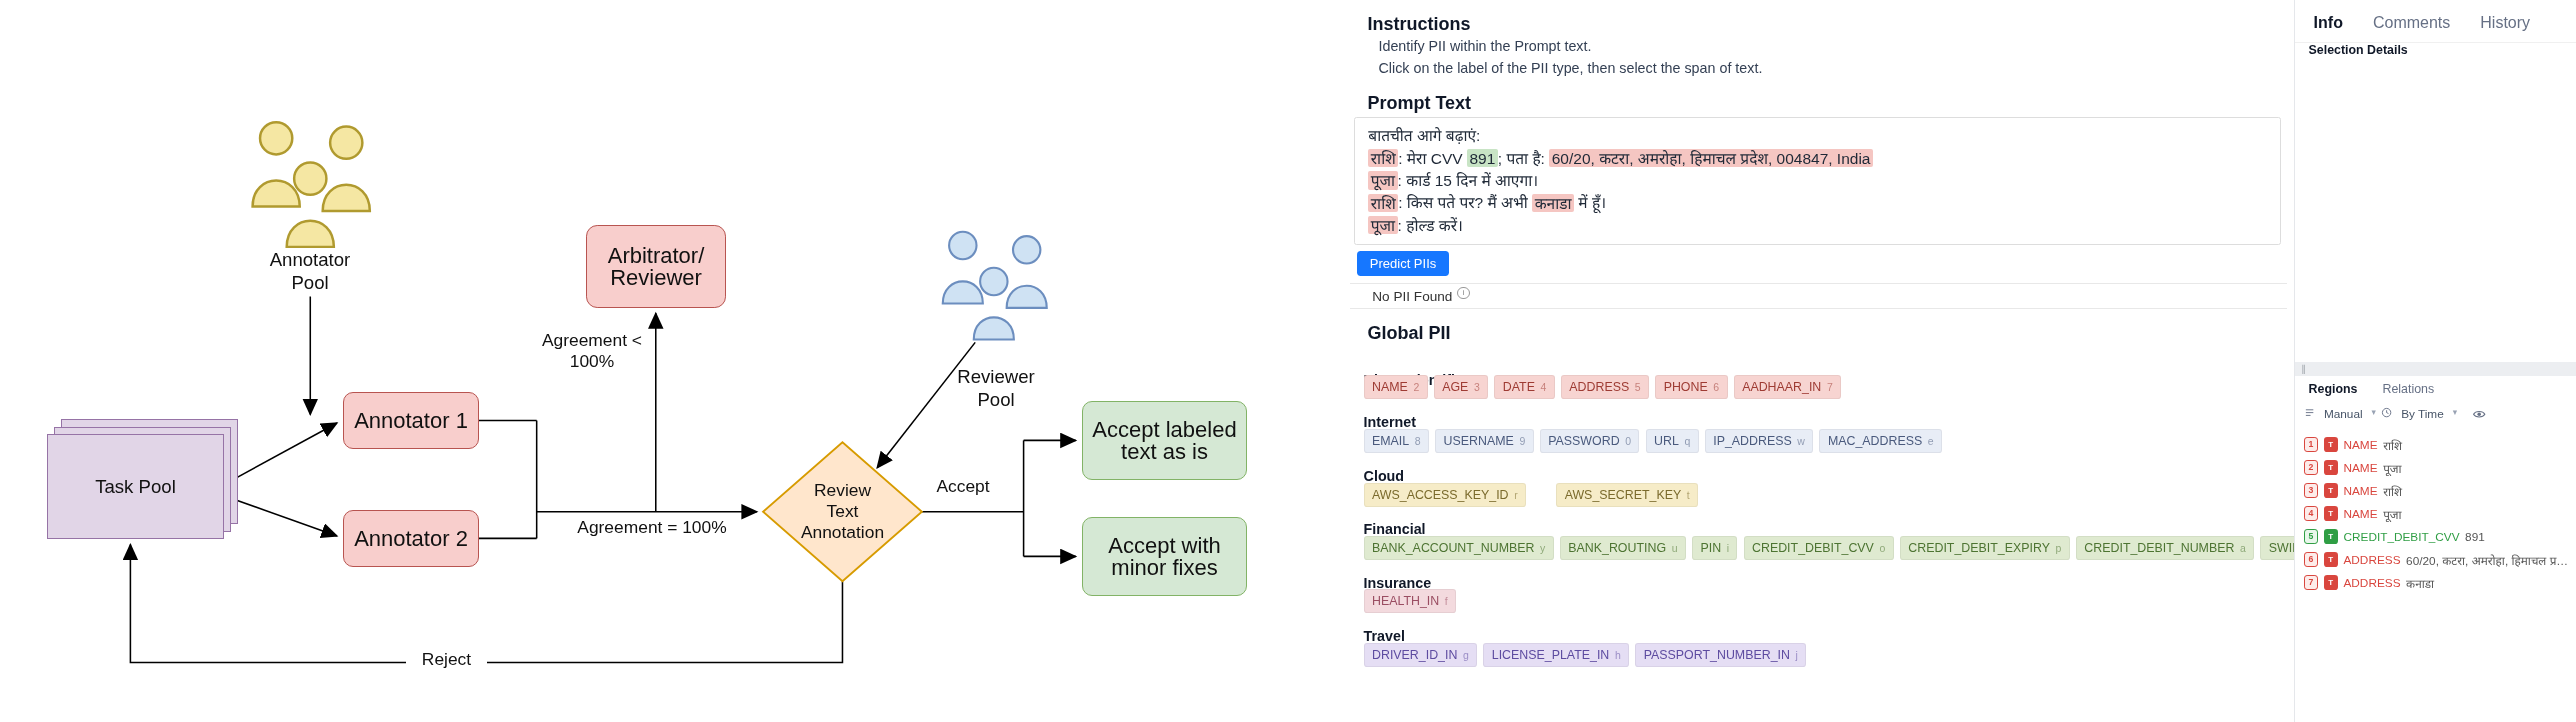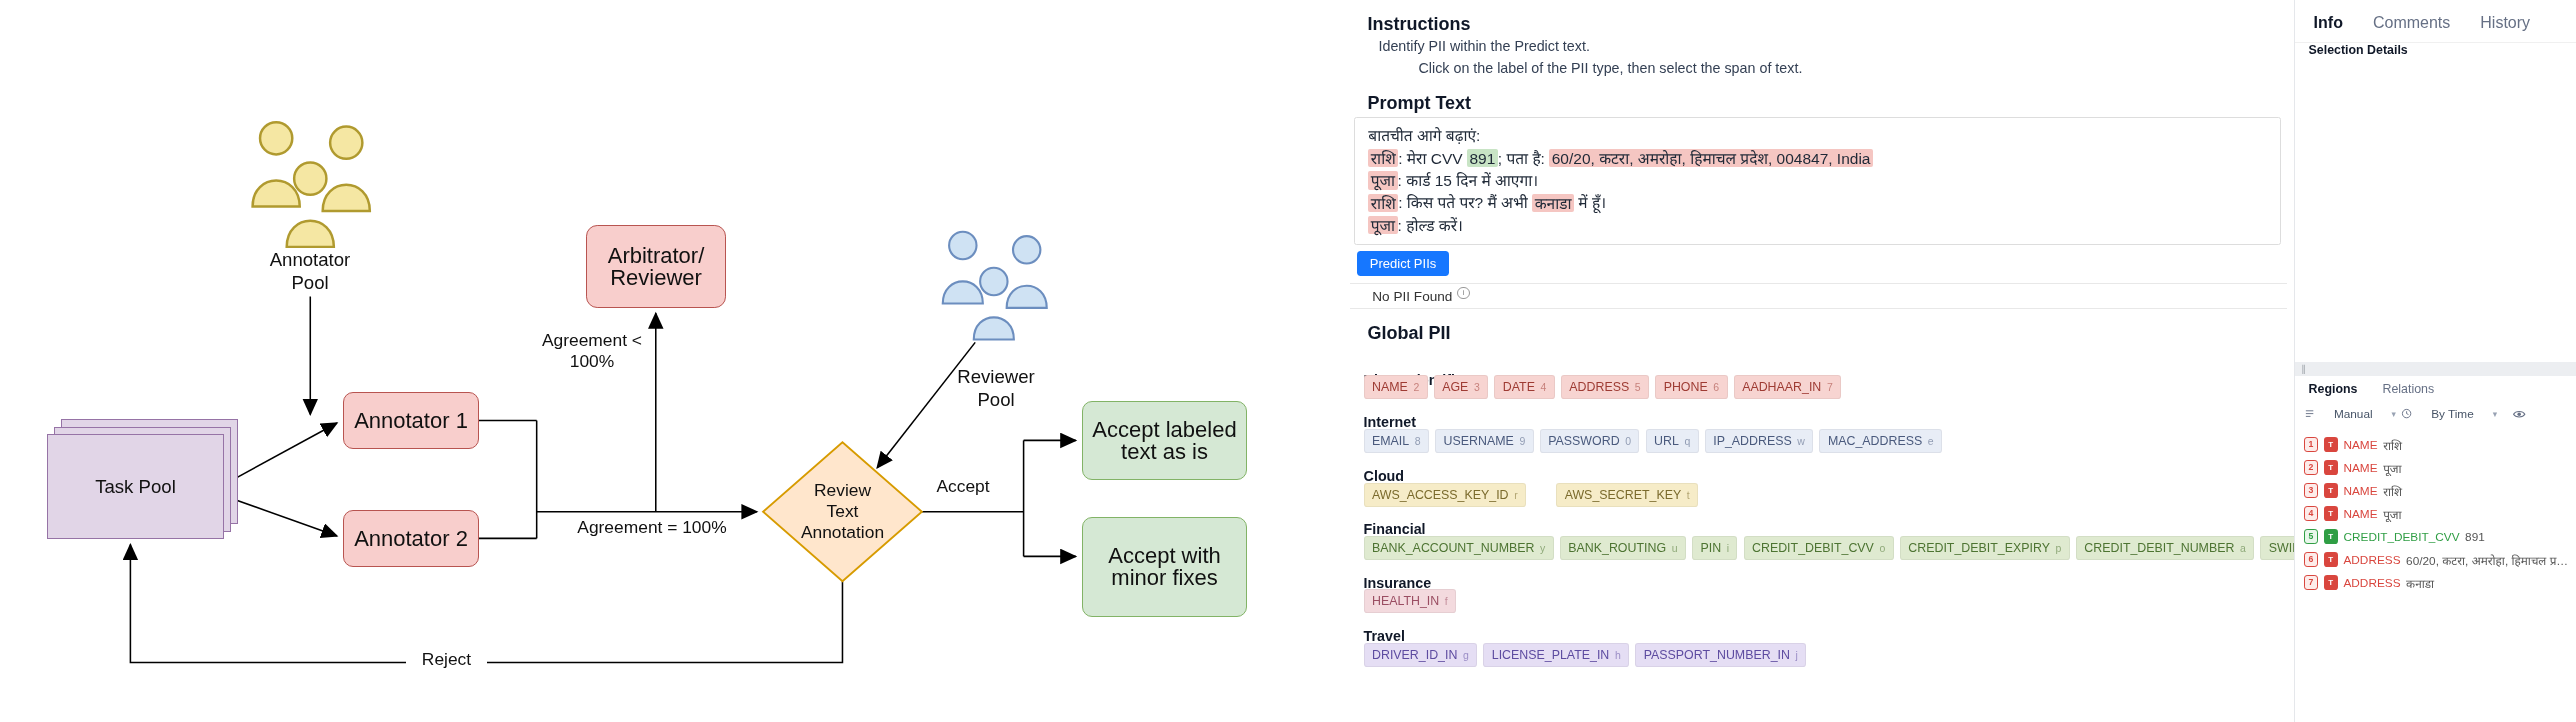--- a/index.html
+++ b/index.html
@@ -50,21 +50,21 @@
       box-sizing:border-box;background:#fff;}
   #sp-tabs{display:flex;gap:30px;padding:13.6px 0 10px 18.6px;font-size:16px;color:#667085;border-bottom:0.6px solid #f0f0f0;}
   #sp-tabs .active{color:#101828;font-weight:600;}
   .sp-tab{cursor:pointer;}
   #sel-details{position:absolute;left:13.6px;top:43px;font-size:12.4px;font-weight:700;color:#101828;}
   #divider{position:absolute;left:0;top:362px;width:282px;height:13.6px;background:#eceef1;display:flex;
            align-items:center;padding-left:6.2px;box-sizing:border-box;color:#9aa0a6;font-size:9.3px;cursor:row-resize;}
   #region-tabs{position:absolute;left:13.6px;top:382px;display:flex;gap:25px;font-size:12.4px;color:#667085;}
   #region-tabs .active{color:#101828;font-weight:600;}
   #sp-toolbar{position:absolute;left:8.7px;top:407px;display:flex;align-items:center;gap:5px;font-size:11.8px;color:#475467;}
-  .tb-item{display:inline-flex;align-items:center;gap:19px;cursor:pointer;}
+  .tb-item{display:inline-flex;align-items:flex-start;gap:9px;cursor:pointer;}
   .caret{font-size:8.7px;color:#98a2b3;}
   #region-list{position:absolute;left:0;top:433px;width:282px;}
   .region-row{display:flex;align-items:center;gap:5.6px;height:23px;padding:0 6.2px 0 8.7px;font-size:11.8px;cursor:pointer;}
   .idx{width:14.3px;height:14.3px;border:1.2px solid;border-radius:3.1px;display:flex;align-items:center;justify-content:center;
        font-size:8.7px;font-weight:700;box-sizing:border-box;flex:none;}
   .reg-icon{width:14.3px;height:14.3px;border-radius:3.1px;color:#fff;display:flex;align-items:center;justify-content:center;
             font-size:8px;font-weight:700;flex:none;}
   .reg-label{font-weight:500;flex:none;}
   .reg-value{color:#555;white-space:nowrap;overflow:hidden;text-overflow:ellipsis;flex:1;}
   .rr .idx{border-color:var(--region-red);color:var(--region-red);background:#fdecea;}
@@ -155,21 +155,21 @@
     <div class="dlabel" style="left:779px;top:480px;width:127px;">
       <span style="display:block">Review</span>
       <span style="display:block">Text</span>
       <span style="display:block">Annotation</span>
     </div>
 
     <div class="node greenbox" style="left:1082px;top:401px;width:165px;height:79px;">
       <span>Accept labeled</span>
       <span>text as is</span>
     </div>
-    <div class="node greenbox" style="left:1082px;top:517px;width:165px;height:100px;">
+    <div class="node greenbox" style="left:1082px;top:517px;width:165px;height:79px;">
       <span>Accept with</span>
       <span>minor fixes</span>
     </div>
 
     <div class="elabel" style="left:530px;top:330px;width:124px;">
       <span style="display:block">Agreement &lt;</span>
       <span style="display:block">100%</span>
     </div>
     <div class="elabel" style="left:568px;top:517px;width:168px;">
       <span>Agreement = 100%</span>
@@ -177,22 +177,22 @@
     <div class="elabel" style="left:926px;top:476px;width:74px;">
       <span>Accept</span>
     </div>
     <div class="elabel" style="left:406px;top:649px;width:81px;background:#fff;">
       <span>Reject</span>
     </div>
   </div>
 
   <div id="mui">
     <div class="h-big" style="left:17.4px;top:14px;">Instructions</div>
-    <div class="sub" style="left:28.5px;top:38px;">Identify PII within the Predict text.</div>
-    <div class="sub" style="left:28.5px;top:60px;margin-left:40px;">Click on the label of the PII type, then select the span of text.</div>
+    <div class="sub" style="left:28.5px;top:38px;">Identify PII within the Prompt text.</div>
+    <div class="sub" style="left:28.5px;top:60px;">Click on the label of the PII type, then select the span of text.</div>
 
     <div class="h-big" style="left:17.4px;top:93px;">Prompt Text</div>
 
     <div id="prompt-box">
       <div class="pline">
         <span>बातचीत आगे बढ़ाएं:</span>
       </div>
       <div class="pline">
         <span class="hl hl-red">राशि</span><span>: मेरा CVV </span><span class="hl hl-green">891</span><span>; पता है: </span><span class="hl hl-red">60/20, कटरा, अमरोहा, हिमाचल प्रदेश, 004847, India</span>
       </div>

